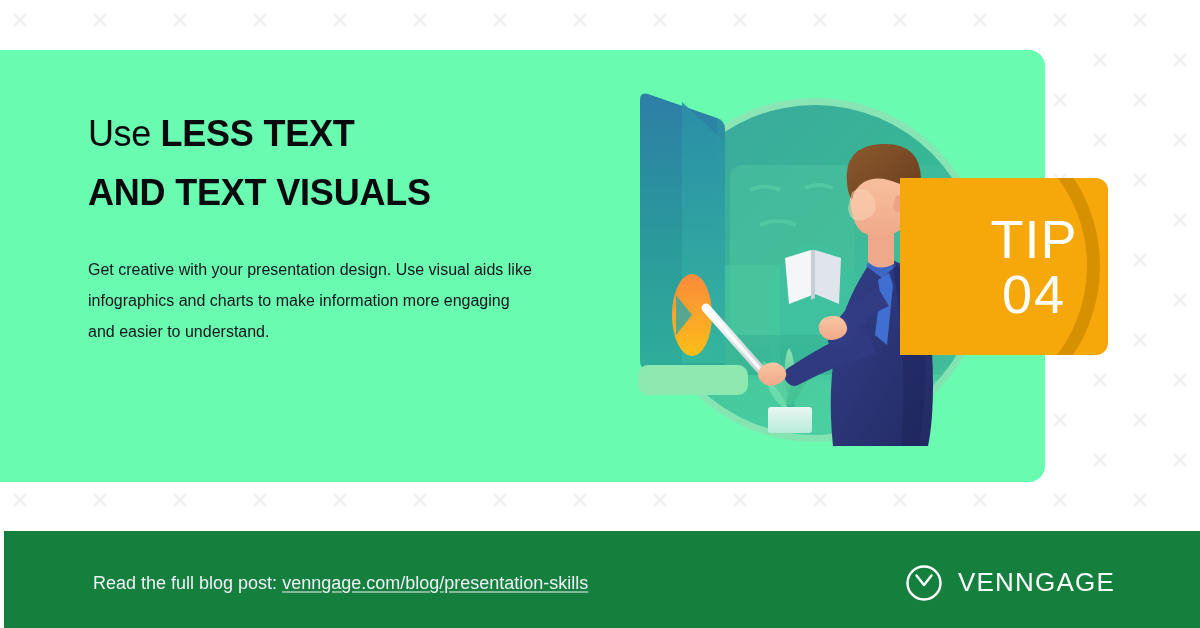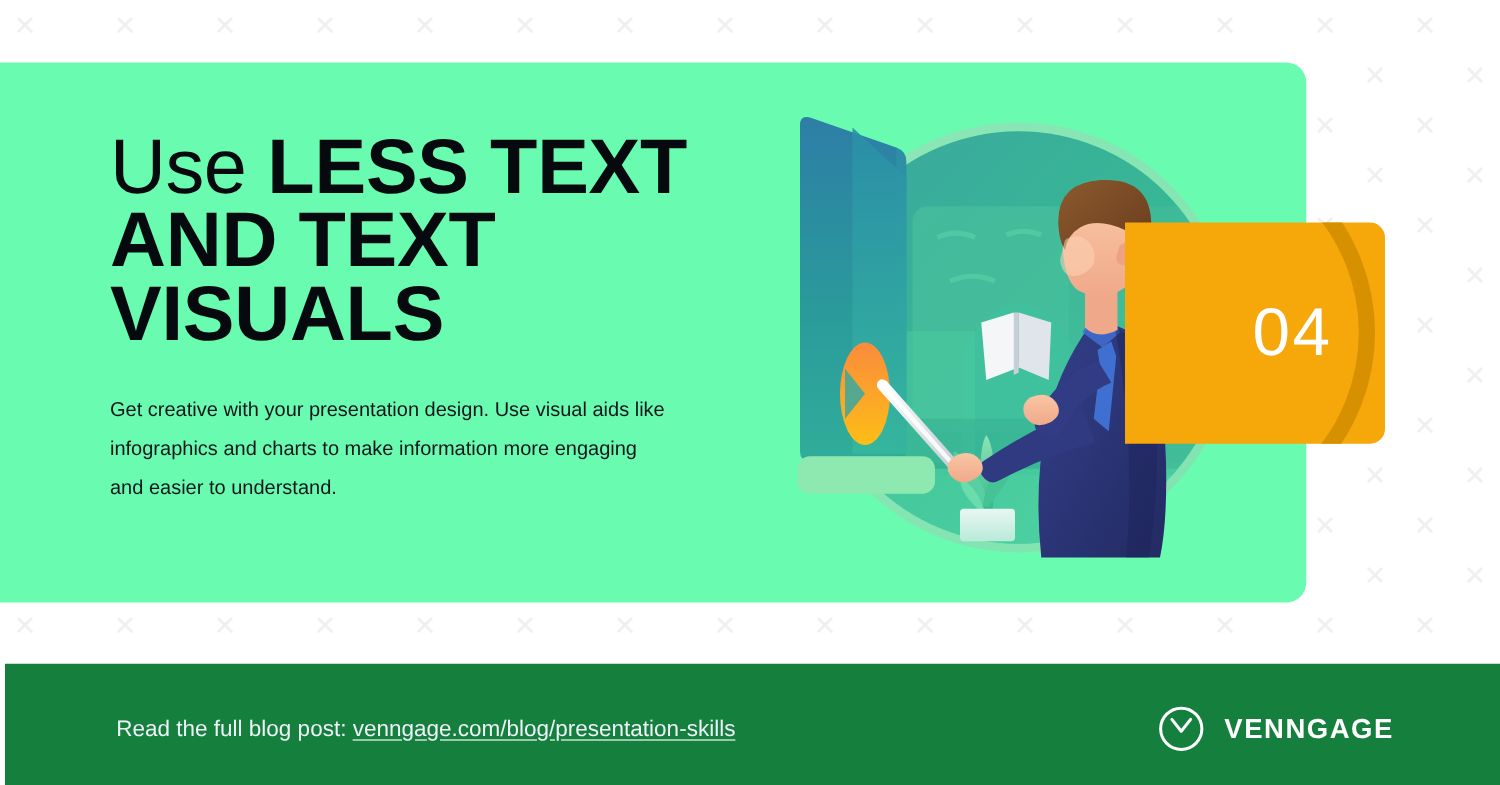--- a/index.html
+++ b/index.html
@@ -39,21 +39,21 @@
   #text-column {
     position: absolute;
     left: 88px;
     top: 104px;
     width: 500px;
     z-index: 6;
   }
   #headline {
     margin: 0;
     color: #06090d;
-    font-size: 62px;
+    font-size: 36px;
     line-height: 59px;
     letter-spacing: -0.4px;
     font-weight: 400;
   }
   #headline .hl-strong {
     font-weight: 700;
     letter-spacing: -0.2px;
   }
   #body-copy {
     margin: 0;
@@ -147,23 +147,23 @@
     position: absolute;
     right: 89px;
     top: 50%;
     transform: translateY(-50%);
     display: flex;
     align-items: center;
     gap: 14px;
   }
   #brand-name {
     color: #ffffff;
-    font-size: 22px;
+    font-size: 26px;
     letter-spacing: 1.2px;
-    font-weight: 700;
+    font-weight: 400;
   }
 </style>
 </head>
 <body>
 
 <svg id="bg-pattern" viewBox="0 0 1200 628" xmlns="http://www.w3.org/2000/svg">
   <defs>
     <pattern id="xpat" width="80" height="80" patternUnits="userSpaceOnUse">
       <g stroke="#f0f0f0" stroke-width="2.4" stroke-linecap="round">
         <path d="M15 15 L25 25 M25 15 L15 25"></path>
@@ -323,20 +323,21 @@
   <h1 id="headline">
     <span>Use </span><span class="hl-strong">LESS TEXT</span><br>
     <span class="hl-strong">AND TEXT VISUALS</span><br>
   </h1>
   <p id="body-copy">Get creative with your presentation design. Use visual aids like infographics and charts to make information more engaging and easier to understand.</p>
 </div>
 
 <div id="tip-badge">
   <div id="tip-badge-arc"></div>
   <div id="tip-badge-text">
+    <span>TIP</span>
     <span class="tip-line2">04</span>
   </div>
 </div>
 
 <div id="footer-bar">
   <div id="footer-readline">
     <span>Read the full blog post: </span><a id="footer-link" href="#">venngage.com/blog/presentation-skills</a>
   </div>
 
   <div id="brand-logo">

